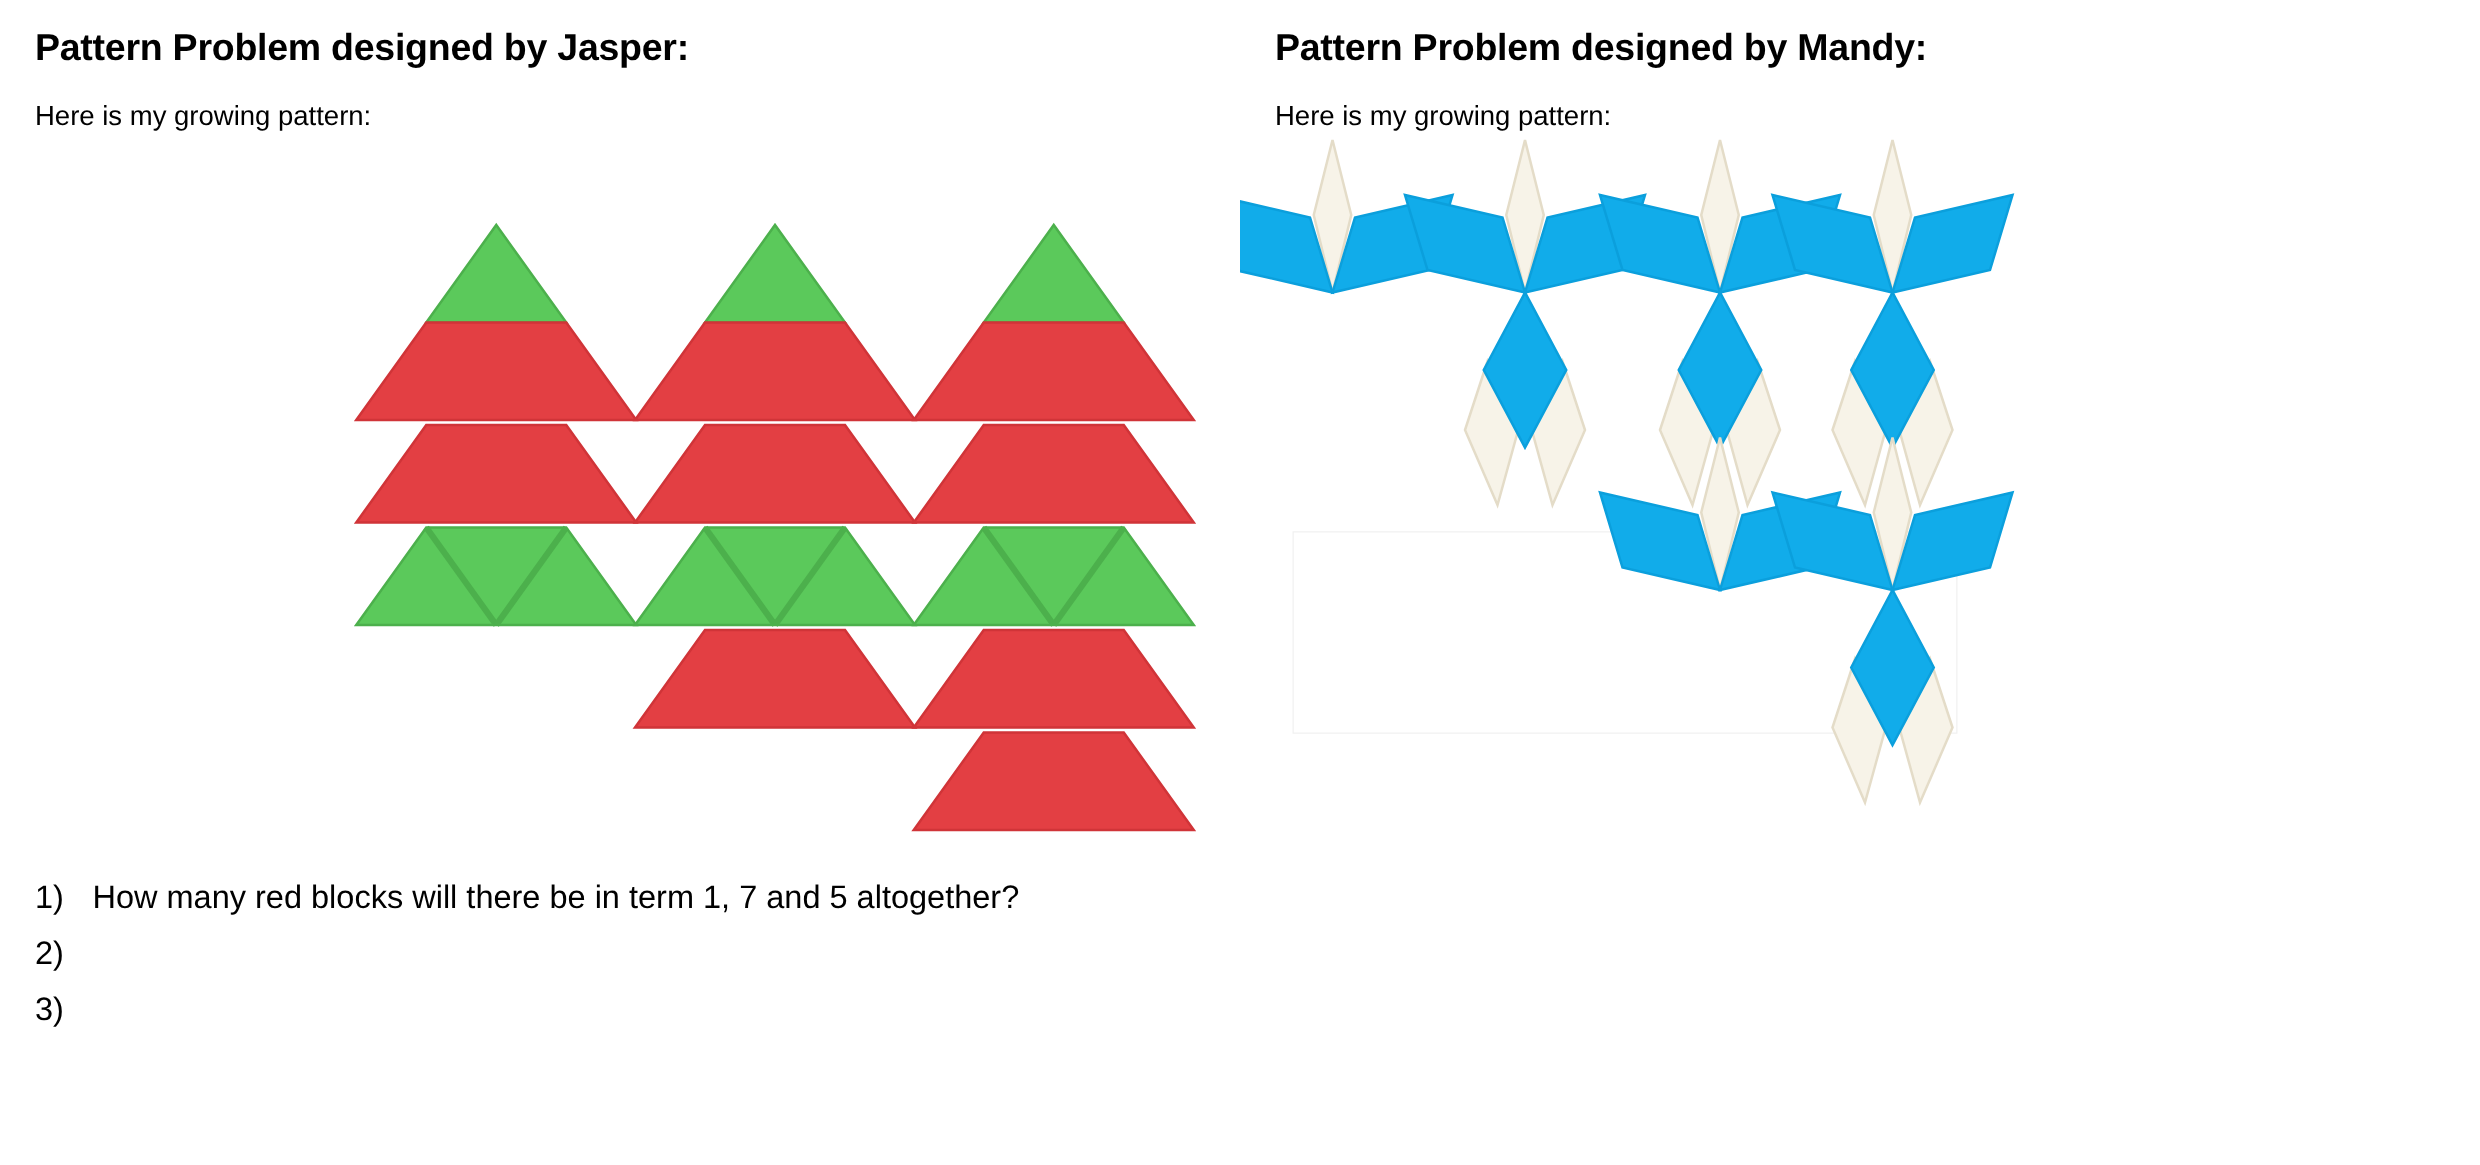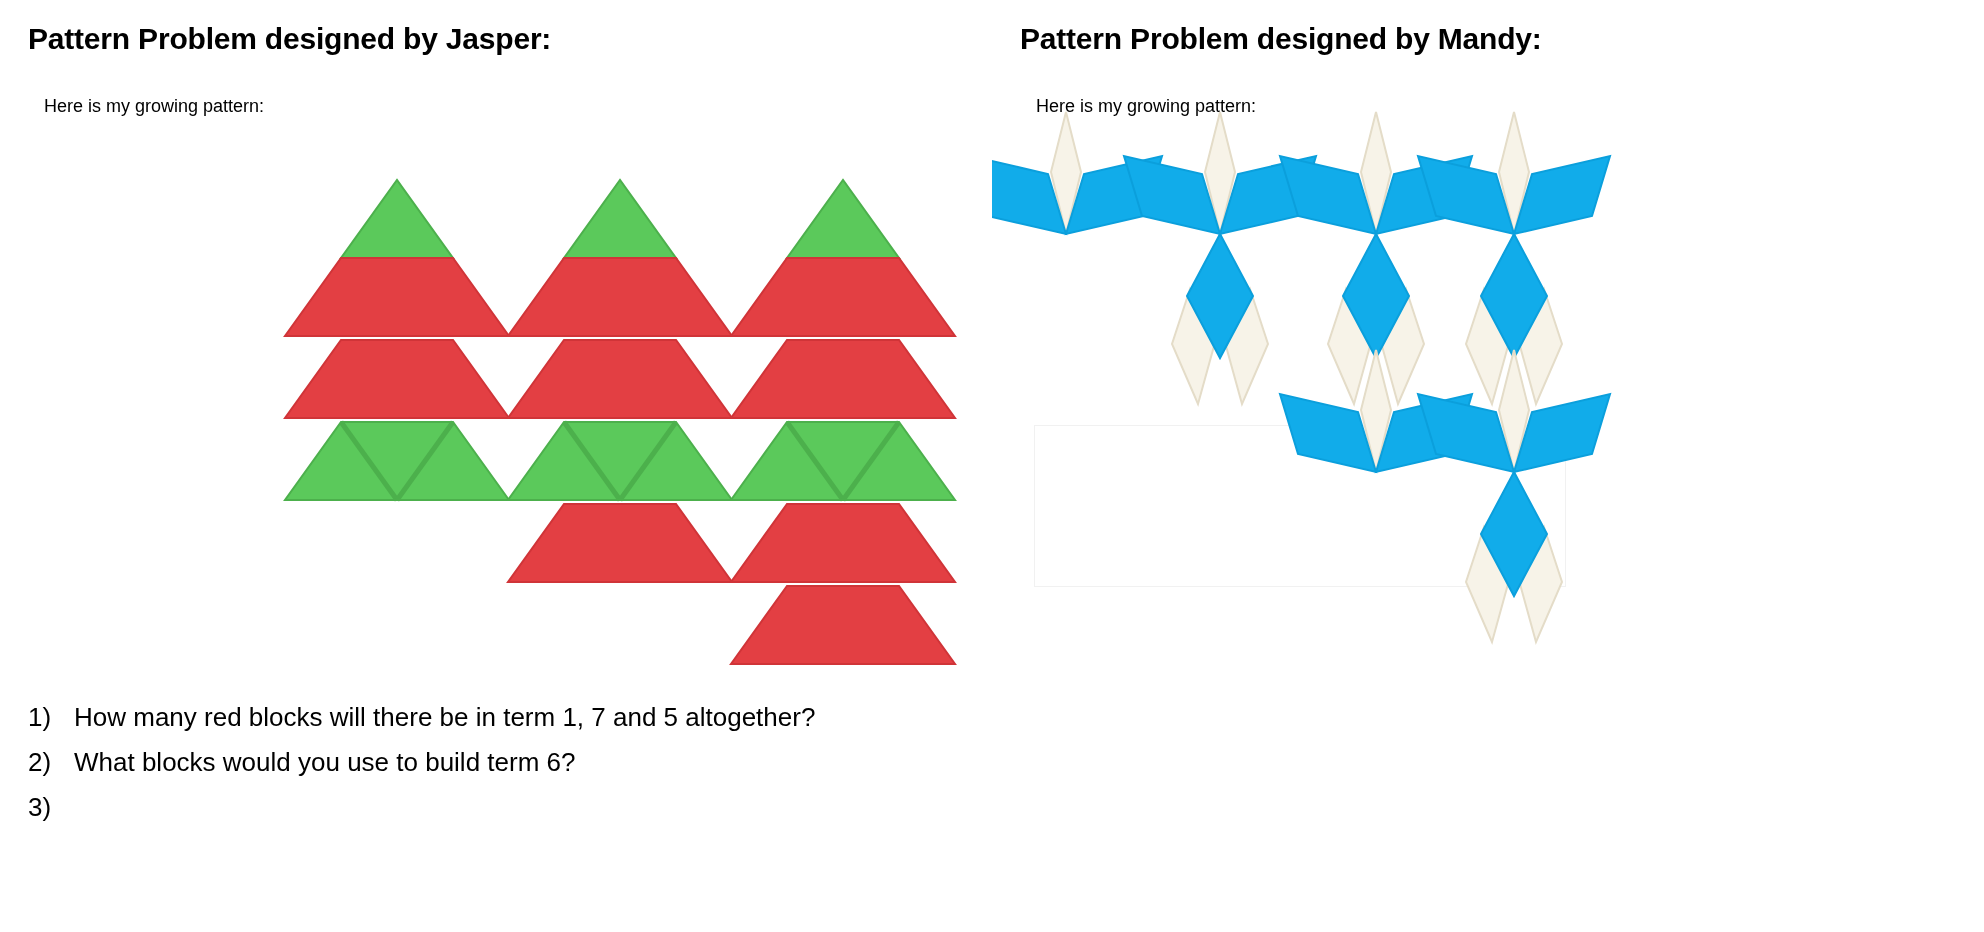--- a/index.html
+++ b/index.html
@@ -35,23 +35,23 @@
     font-size: 30px;
     font-weight: bold;
     letter-spacing: -0.2px;
     margin: 0;
     position: absolute;
     top: 22px;
     left: 28px;
     white-space: nowrap;
   }
   .lede {
-    font-size: 18px;
+    font-size: 22px;
     font-weight: normal;
-    margin: 16px;
+    margin: 0;
     position: absolute;
     top: 80px;
     left: 28px;
     white-space: nowrap;
   }
 
   
   .qlist {
     position: absolute;
     left: 28px;
@@ -147,21 +147,20 @@
       </svg>
     </div>
 
     <ol class="qlist qlist-left">
       <li>
         <span class="qnum">1)</span>
         <span class="qtext">How many red blocks will there be in term 1, 7 and 5 altogether?</span>
       </li>
       <li>
         <span class="qnum">2)</span>
-        <span class="qtext">What blocks would you use to build term 6?</span>
       </li>
       <li>
         <span class="qnum">3)</span>
       </li>
     </ol>
   </section>
 
   <section class="panel panel-right">
 
     <h1 class="title">Pattern Problem designed by Mandy:</h1>

